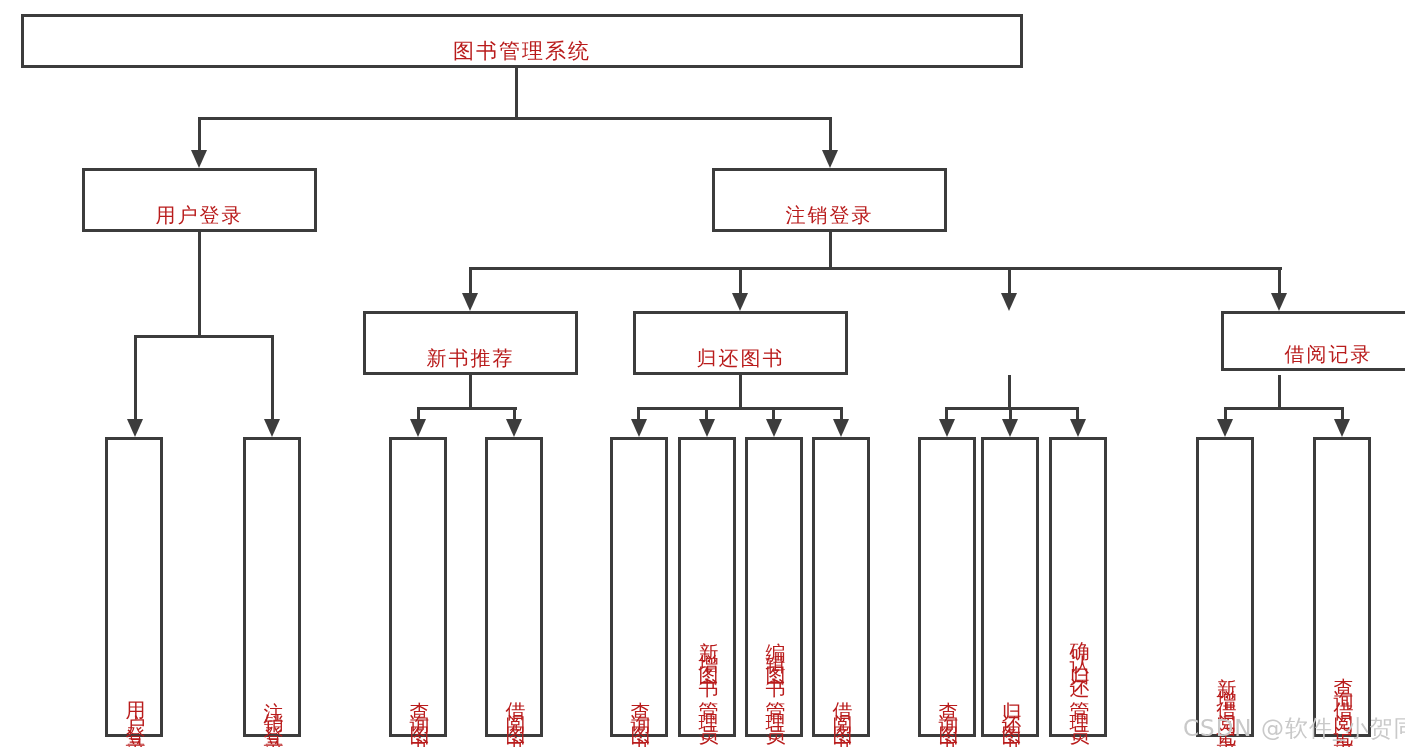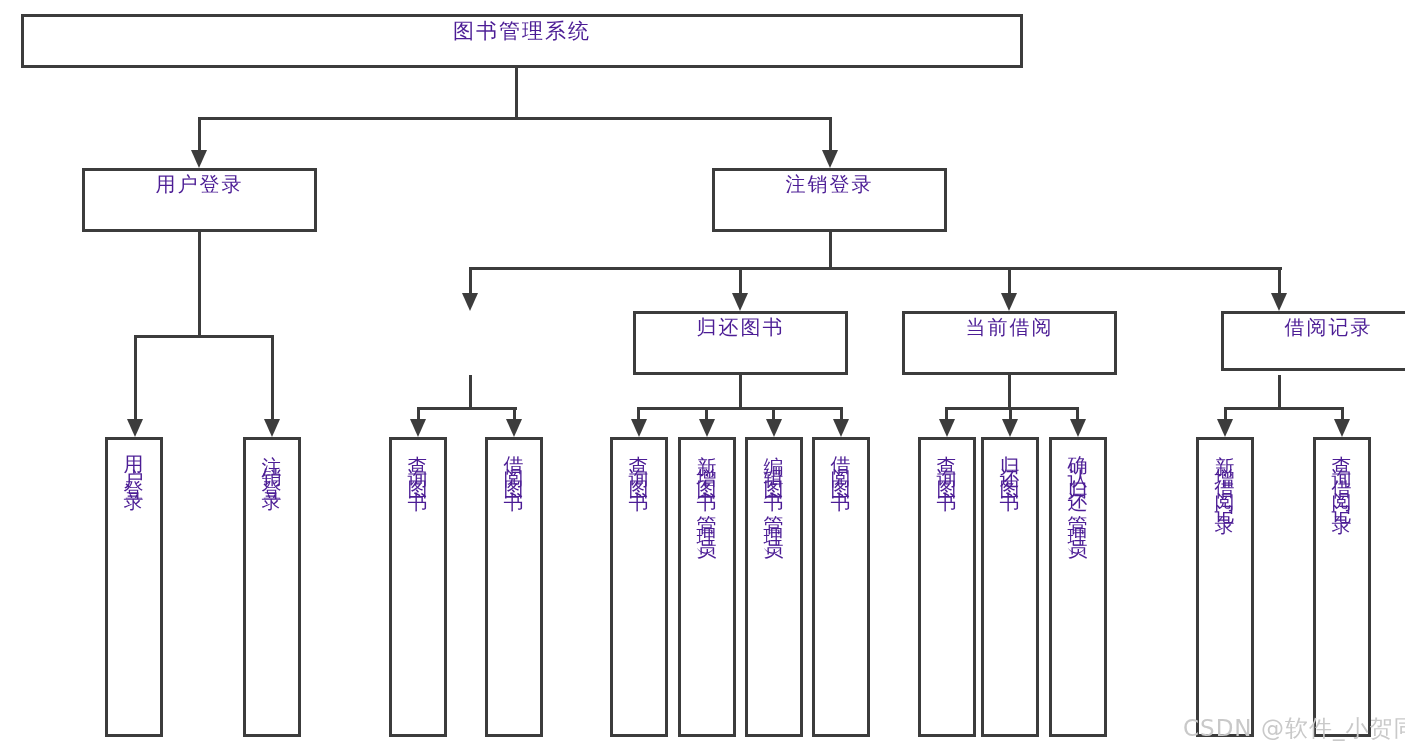--- a/index.html
+++ b/index.html
@@ -4,23 +4,24 @@
 <style>
   html, body { margin: 0; padding: 0; background: #ffffff; }
   body { font-family: "DejaVu Sans", "Liberation Sans", sans-serif; }
   .stage {
     position: relative; width: 1405px; height: 747px;
     background: #ffffff; overflow: hidden;
   }
   .box {
     position: absolute; box-sizing: border-box;
     background: #ffffff; border: 3px solid #3c3c3c;
-    display: flex; align-items: flex-start; justify-content: center;
-    color: #4c1d95; font-size: 20px; letter-spacing: 2px;
+    display: flex; align-items: flex-end; justify-content: center;
+    color: #b91c1c; font-size: 20px; letter-spacing: 2px;
     z-index: 2;
+    font-family: Liberation Mono, monospace;
   }
   .box.root { font-size: 21px; }
   .vbox span {
     writing-mode: vertical-rl; text-orientation: mixed;
     letter-spacing: 12px; line-height: 1; white-space: nowrap;
   }
   .line { position: absolute; background: #3c3c3c; z-index: 1; }
   .arrow {
     position: absolute; width: 0; height: 0; z-index: 1;
     border-left: 8px solid transparent; border-right: 8px solid transparent;
@@ -66,25 +67,25 @@
   <div class="line" style="left:469px; top:267px; width:813px; height:3px;"></div>
   <div class="line" style="left:469px; top:267px; width:3px; height:30px;"></div>
   <div class="arrow" style="left:462px; top:293px;"></div>
   <div class="line" style="left:739px; top:267px; width:3px; height:30px;"></div>
   <div class="arrow" style="left:732px; top:293px;"></div>
   <div class="line" style="left:1008px; top:267px; width:3px; height:30px;"></div>
   <div class="arrow" style="left:1001px; top:293px;"></div>
   <div class="line" style="left:1278px; top:267px; width:3px; height:30px;"></div>
   <div class="arrow" style="left:1271px; top:293px;"></div>
 
+  <div class="box" style="left:363px; top:311px; width:215px; height:64px;">
+    <span>新书推荐</span>
+  </div>
   <div class="box" style="left:633px; top:311px; width:215px; height:64px;">
     <span>归还图书</span>
-  </div>
-  <div class="box" style="left:902px; top:311px; width:215px; height:64px;">
-    <span>当前借阅</span>
   </div>
   <div class="box" style="left:1221px; top:311px; width:215px; height:60px;">
     <span>借阅记录</span>
   </div>
 
   <div class="line" style="left:469px; top:375px; width:3px; height:33px;"></div>
   <div class="line" style="left:417px; top:407px; width:100px; height:3px;"></div>
   <div class="line" style="left:417px; top:407px; width:3px; height:16px;"></div>
   <div class="arrow" style="left:410px; top:419px;"></div>
   <div class="line" style="left:513px; top:407px; width:3px; height:16px;"></div>

